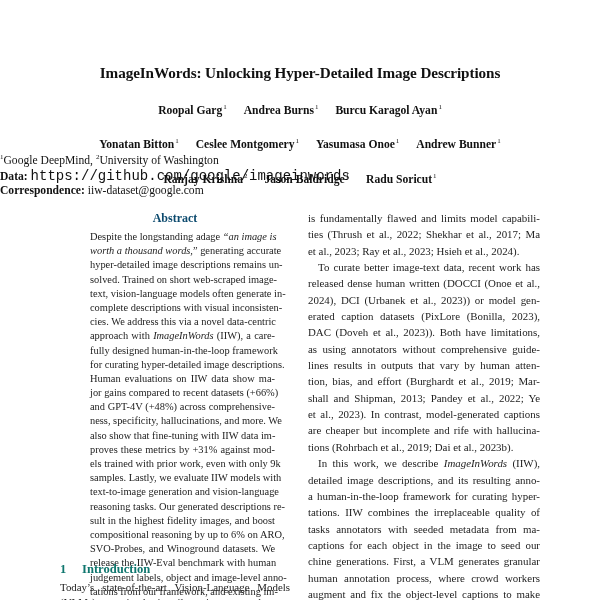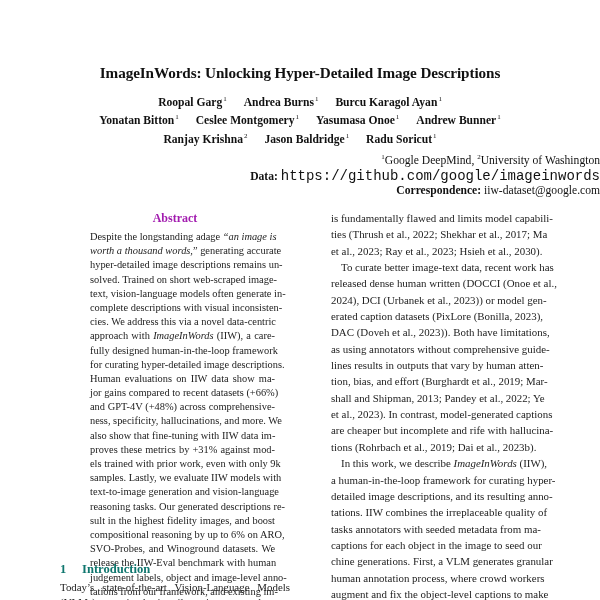--- a/index.html
+++ b/index.html
@@ -37,51 +37,51 @@
       top: 92px;
       text-align: center;
       font-weight: bold;
       font-size: 11.6px;
       line-height: 15.3px;
       color: #111;
     }
     .author-line { white-space: nowrap; }
     .author {
       display: inline-block;
-      margin: 0 7px;
+      margin: 8px 7px;
     }
     .author sup {
       font-size: 7px;
       font-weight: normal;
       vertical-align: 5px;
       margin-left: 1px;
     }
     .affil {
       position: absolute;
       left: 0; width: 600px;
       top: 150px;
-      text-align: right;
+      text-align: left;
       font-size: 11.6px;
       line-height: 14.6px;
       color: #111;
     }
     .affil sup { font-size: 7px; vertical-align: 5px; }
     .affil .lbl { font-weight: bold; }
     .affil .mono {
       font-family: "Liberation Mono", "DejaVu Sans Mono", monospace;
       font-size: 14px;
     }
     .abs-head {
       position: absolute;
       left: 60px; width: 230px;
       top: 211px;
       text-align: center;
       font-weight: bold;
       font-size: 12px;
-      color: #a21caf;
+      color: #0c4a6e;
     }
     .col {
       position: absolute;
       font-size: 10.9px;
       color: #222;
     }
     .col .ln {
       height: 15.05px;
       line-height: 15.05px;
       white-space: nowrap;
@@ -110,21 +110,21 @@
     }
     .intro-head .num { display: inline-block; width: 22px; }
     .intro {
       left: 60px; width: 230px;
       top: 580px;
     }
     .right {
       left: 308px; width: 232px;
       top: 210px;
     }
-    .right .ln { height: 16.35px; line-height: 16.35px; margin-left: 23px; }
+    .right .ln { height: 16.35px; line-height: 16.35px; }
     i, em { font-style: italic; }
   </style>
 </head>
 <body>
 
 <div class="page">
 
   <div class="title">ImageInWords: Unlocking Hyper-Detailed Image Descriptions</div>
 
   <div class="authors">
@@ -185,36 +185,36 @@
 
   <div class="intro-head"><span class="num">1</span><span>Introduction</span></div>
   <div class="col intro" id="intro-col">
       <div class="ln">Today’s state-of-the-art Vision-Language Models</div>
       <div class="ln">(VLMs) are trained primarily on image-text datasets</div>
     </div>
 
   <div class="col right" id="right-col">
       <div class="ln">is fundamentally flawed and limits model capabili-</div>
       <div class="ln">ties (Thrush et al., 2022; Shekhar et al., 2017; Ma</div>
-      <div class="ln last">et al., 2023; Ray et al., 2023; Hsieh et al., 2030).</div>
+      <div class="ln last">et al., 2023; Ray et al., 2023; Hsieh et al., 2024).</div>
       <div class="ln indent">To curate better image-text data, recent work has</div>
       <div class="ln">released dense human written (DOCCI (Onoe et al.,</div>
       <div class="ln">2024), DCI (Urbanek et al., 2023)) or model gen-</div>
       <div class="ln">erated caption datasets (PixLore (Bonilla, 2023),</div>
       <div class="ln">DAC (Doveh et al., 2023)). Both have limitations,</div>
       <div class="ln">as using annotators without comprehensive guide-</div>
       <div class="ln">lines results in outputs that vary by human atten-</div>
       <div class="ln">tion, bias, and effort (Burghardt et al., 2019; Mar-</div>
       <div class="ln">shall and Shipman, 2013; Pandey et al., 2022; Ye</div>
       <div class="ln">et al., 2023). In contrast, model-generated captions</div>
       <div class="ln">are cheaper but incomplete and rife with hallucina-</div>
       <div class="ln last">tions (Rohrbach et al., 2019; Dai et al., 2023b).</div>
       <div class="ln indent">In this work, we describe <i>ImageInWords</i> (IIW),</div>
+      <div class="ln">detailed image descriptions, and its resulting anno-</div>
       <div class="ln">a human-in-the-loop framework for curating hyper-</div>
-      <div class="ln">detailed image descriptions, and its resulting anno-</div>
       <div class="ln">tations. IIW combines the irreplaceable quality of</div>
       <div class="ln">tasks annotators with seeded metadata from ma-</div>
       <div class="ln">captions for each object in the image to seed our</div>
       <div class="ln">chine generations. First, a VLM generates granular</div>
       <div class="ln">human annotation process, where crowd workers</div>
       <div class="ln">augment and fix the object-level captions to make</div>
     </div>
 
 </div>
 

